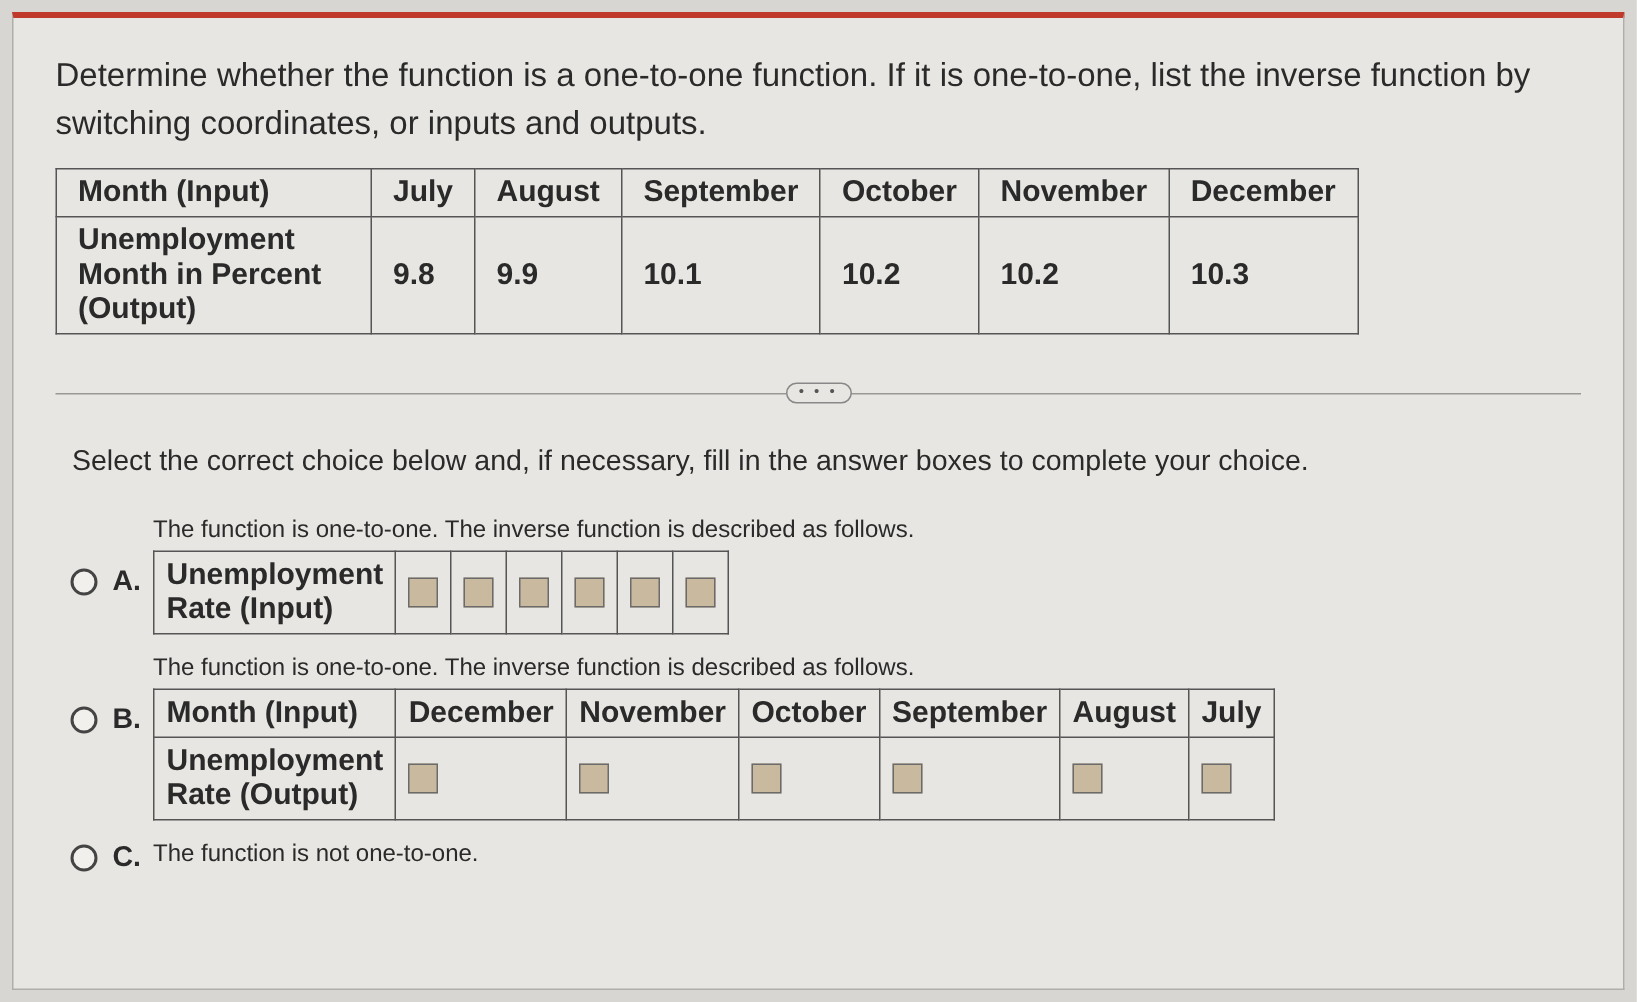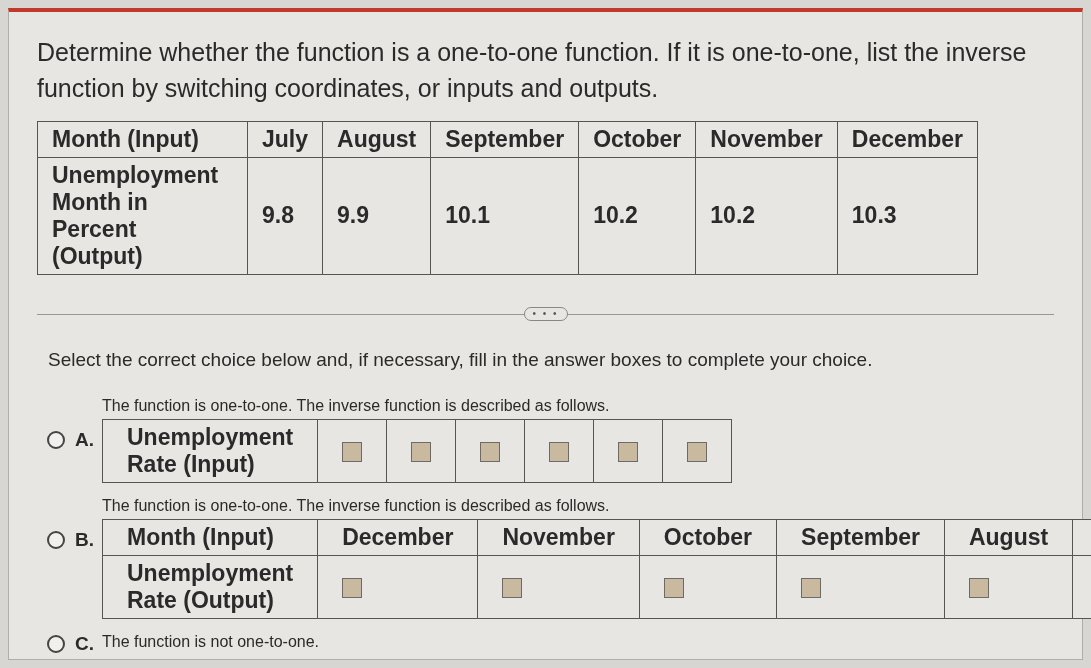--- a/index.html
+++ b/index.html
@@ -14,27 +14,27 @@
   .page {
     background: #e8e6e2;
     margin: 8px 8px 0 8px;
     border: 1px solid #b0aea9;
     border-top: 4px solid #c0392b;
     padding: 22px 28px 14px 28px;
     height: 652px;
     color: #2a2a2a;
   }
   .question-text {
-    font-size: 25px;
+    font-size: 22px;
     line-height: 1.45;
     margin-bottom: 14px;
   }
   table {
     border-collapse: collapse;
-    font-size: 23px;
+    font-size: 20px;
   }
   td, th {
     border: 1px solid #555;
     padding: 4px 10px;
     text-align: left;
     font-weight: bold;
     background: #e8e6e2;
   }
   .row-label {
     text-align: left;
@@ -105,21 +105,21 @@
     margin-bottom: 4px;
   }
   .answer-box {
     display: inline-block;
     width: 20px; height: 20px;
     background: #c9b99e;
     border: 1px solid #6b6b6b;
     vertical-align: middle;
   }
   .opt-table td, .opt-table th {
-    padding: 4px 24px;
+    padding: 4px 8px;
   }
   .opt-table .row-label { font-weight: bold; }
 </style>
 </head>
 <body>
 
 <div class="page">
 
   <div class="question-text">Determine whether the function is a one-to-one function. If it is one-to-one, list the inverse function by switching coordinates, or inputs and outputs.</div>
 

